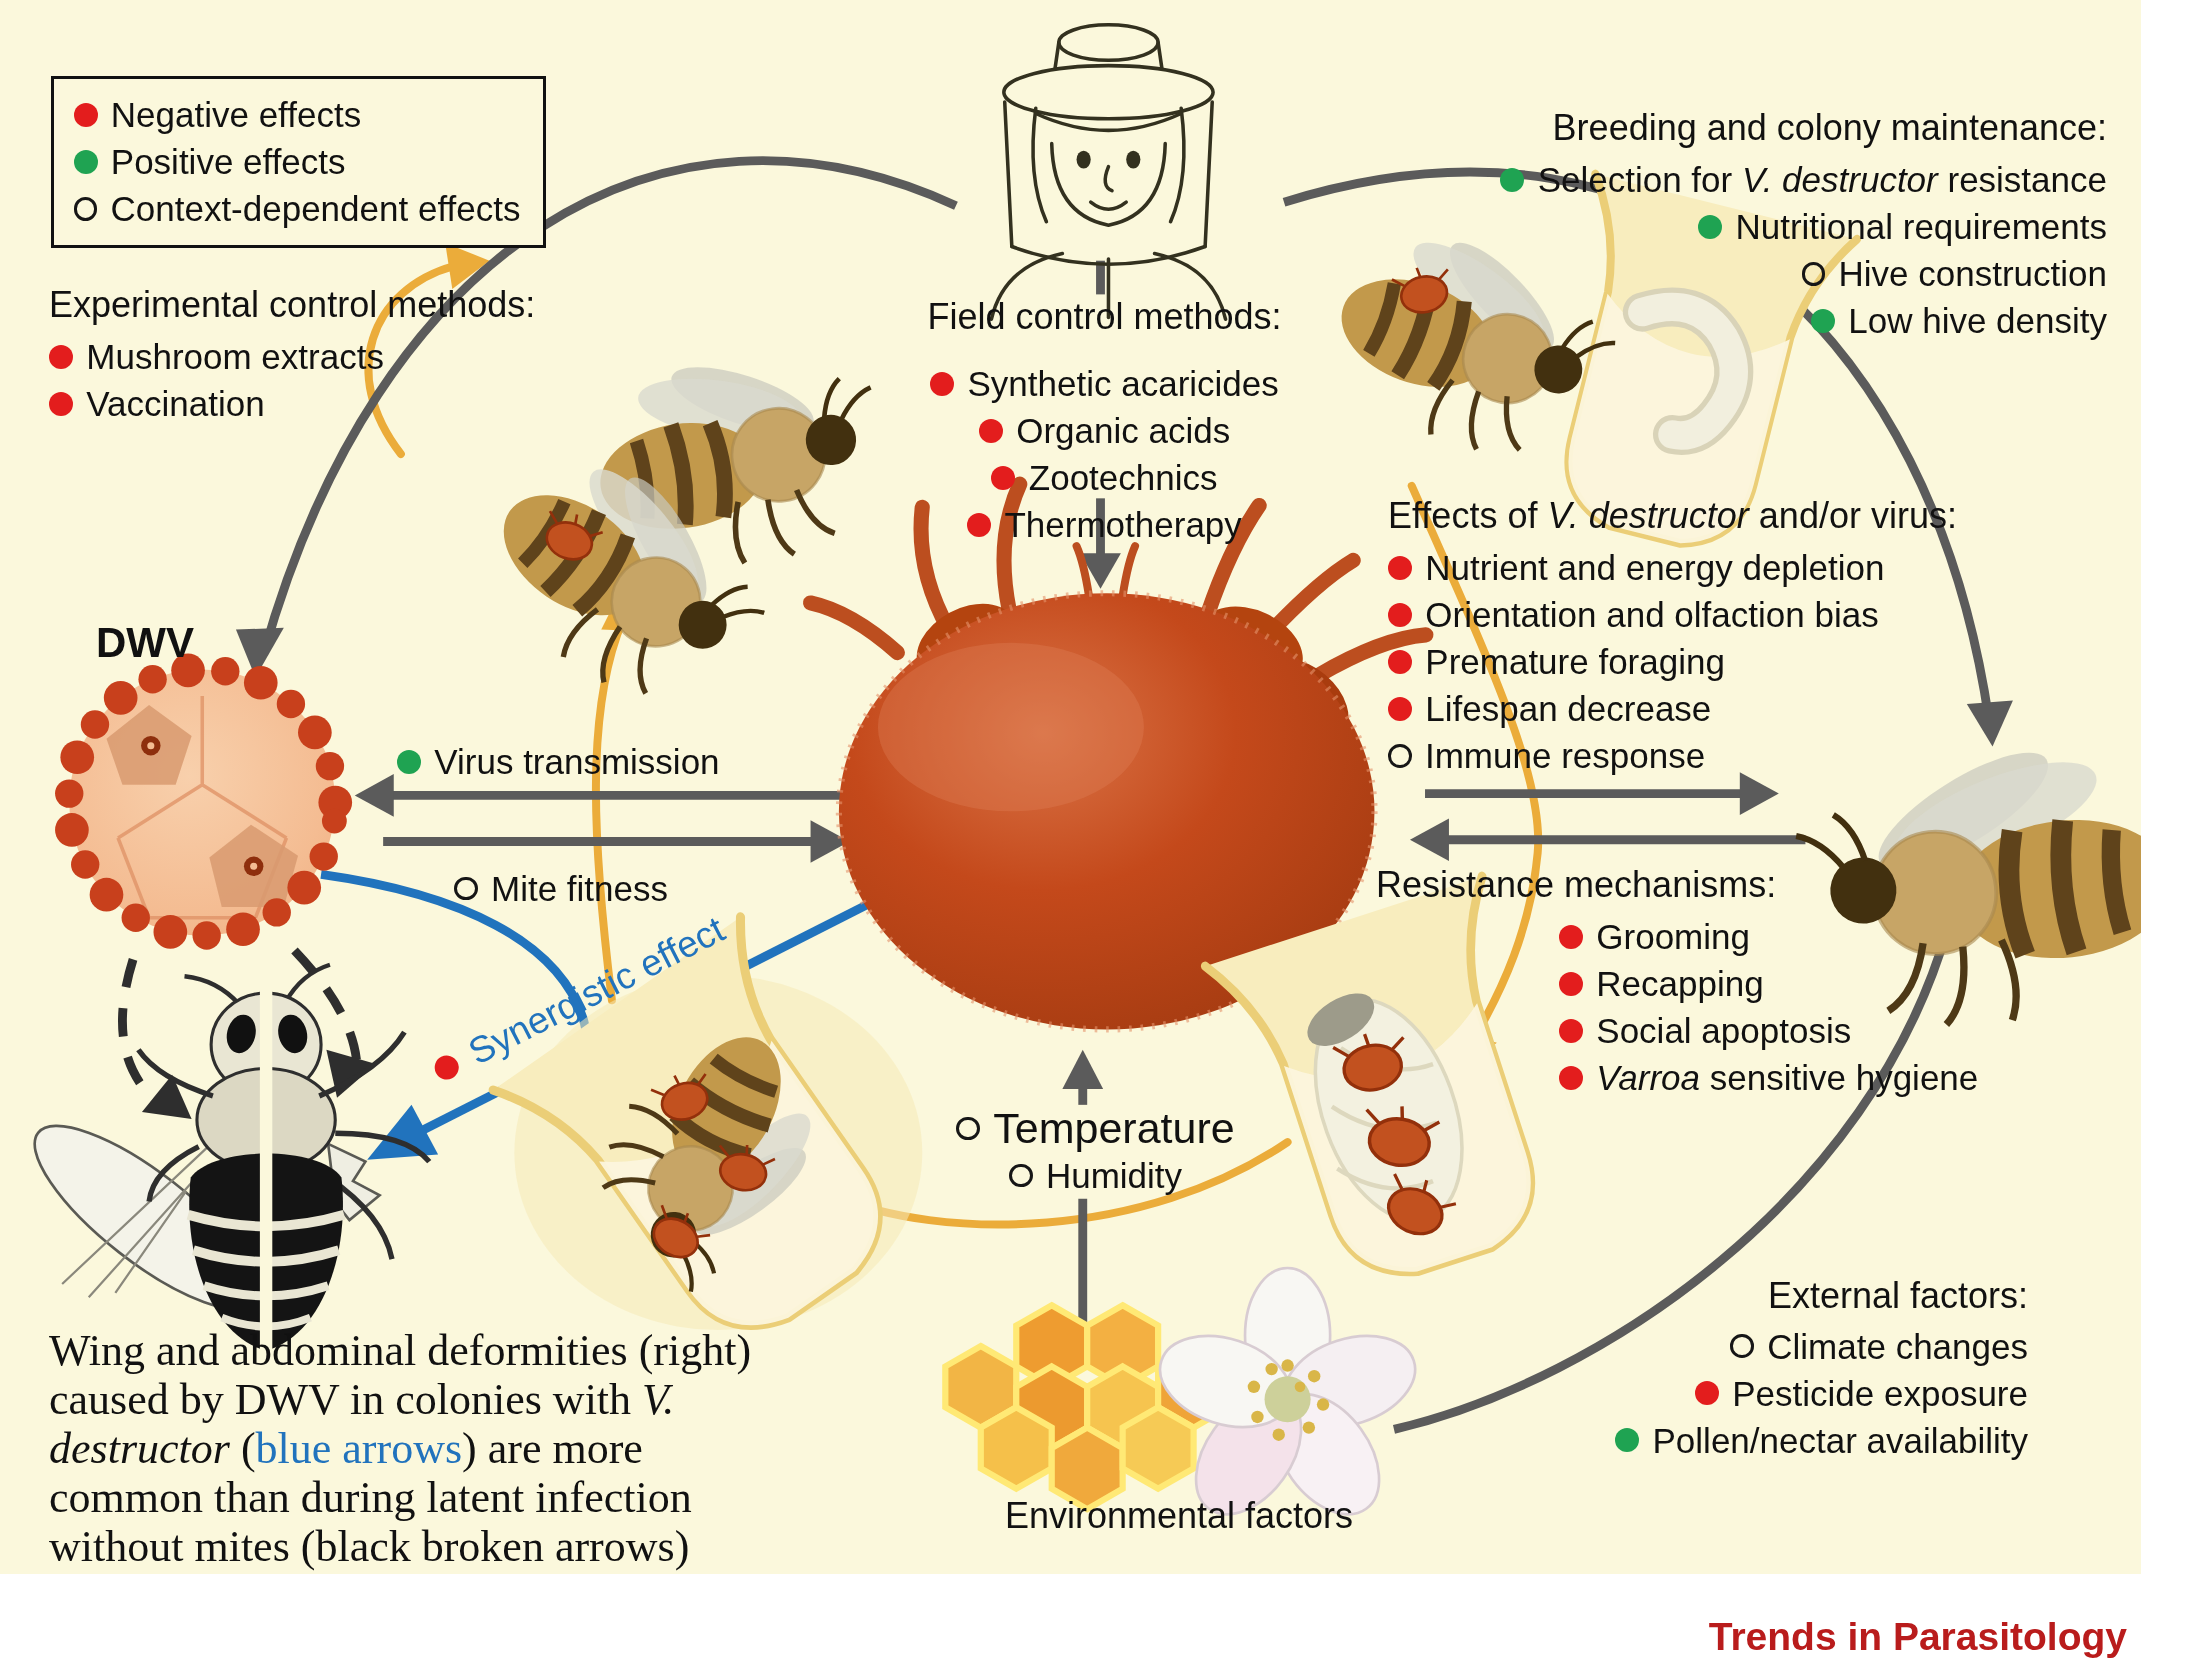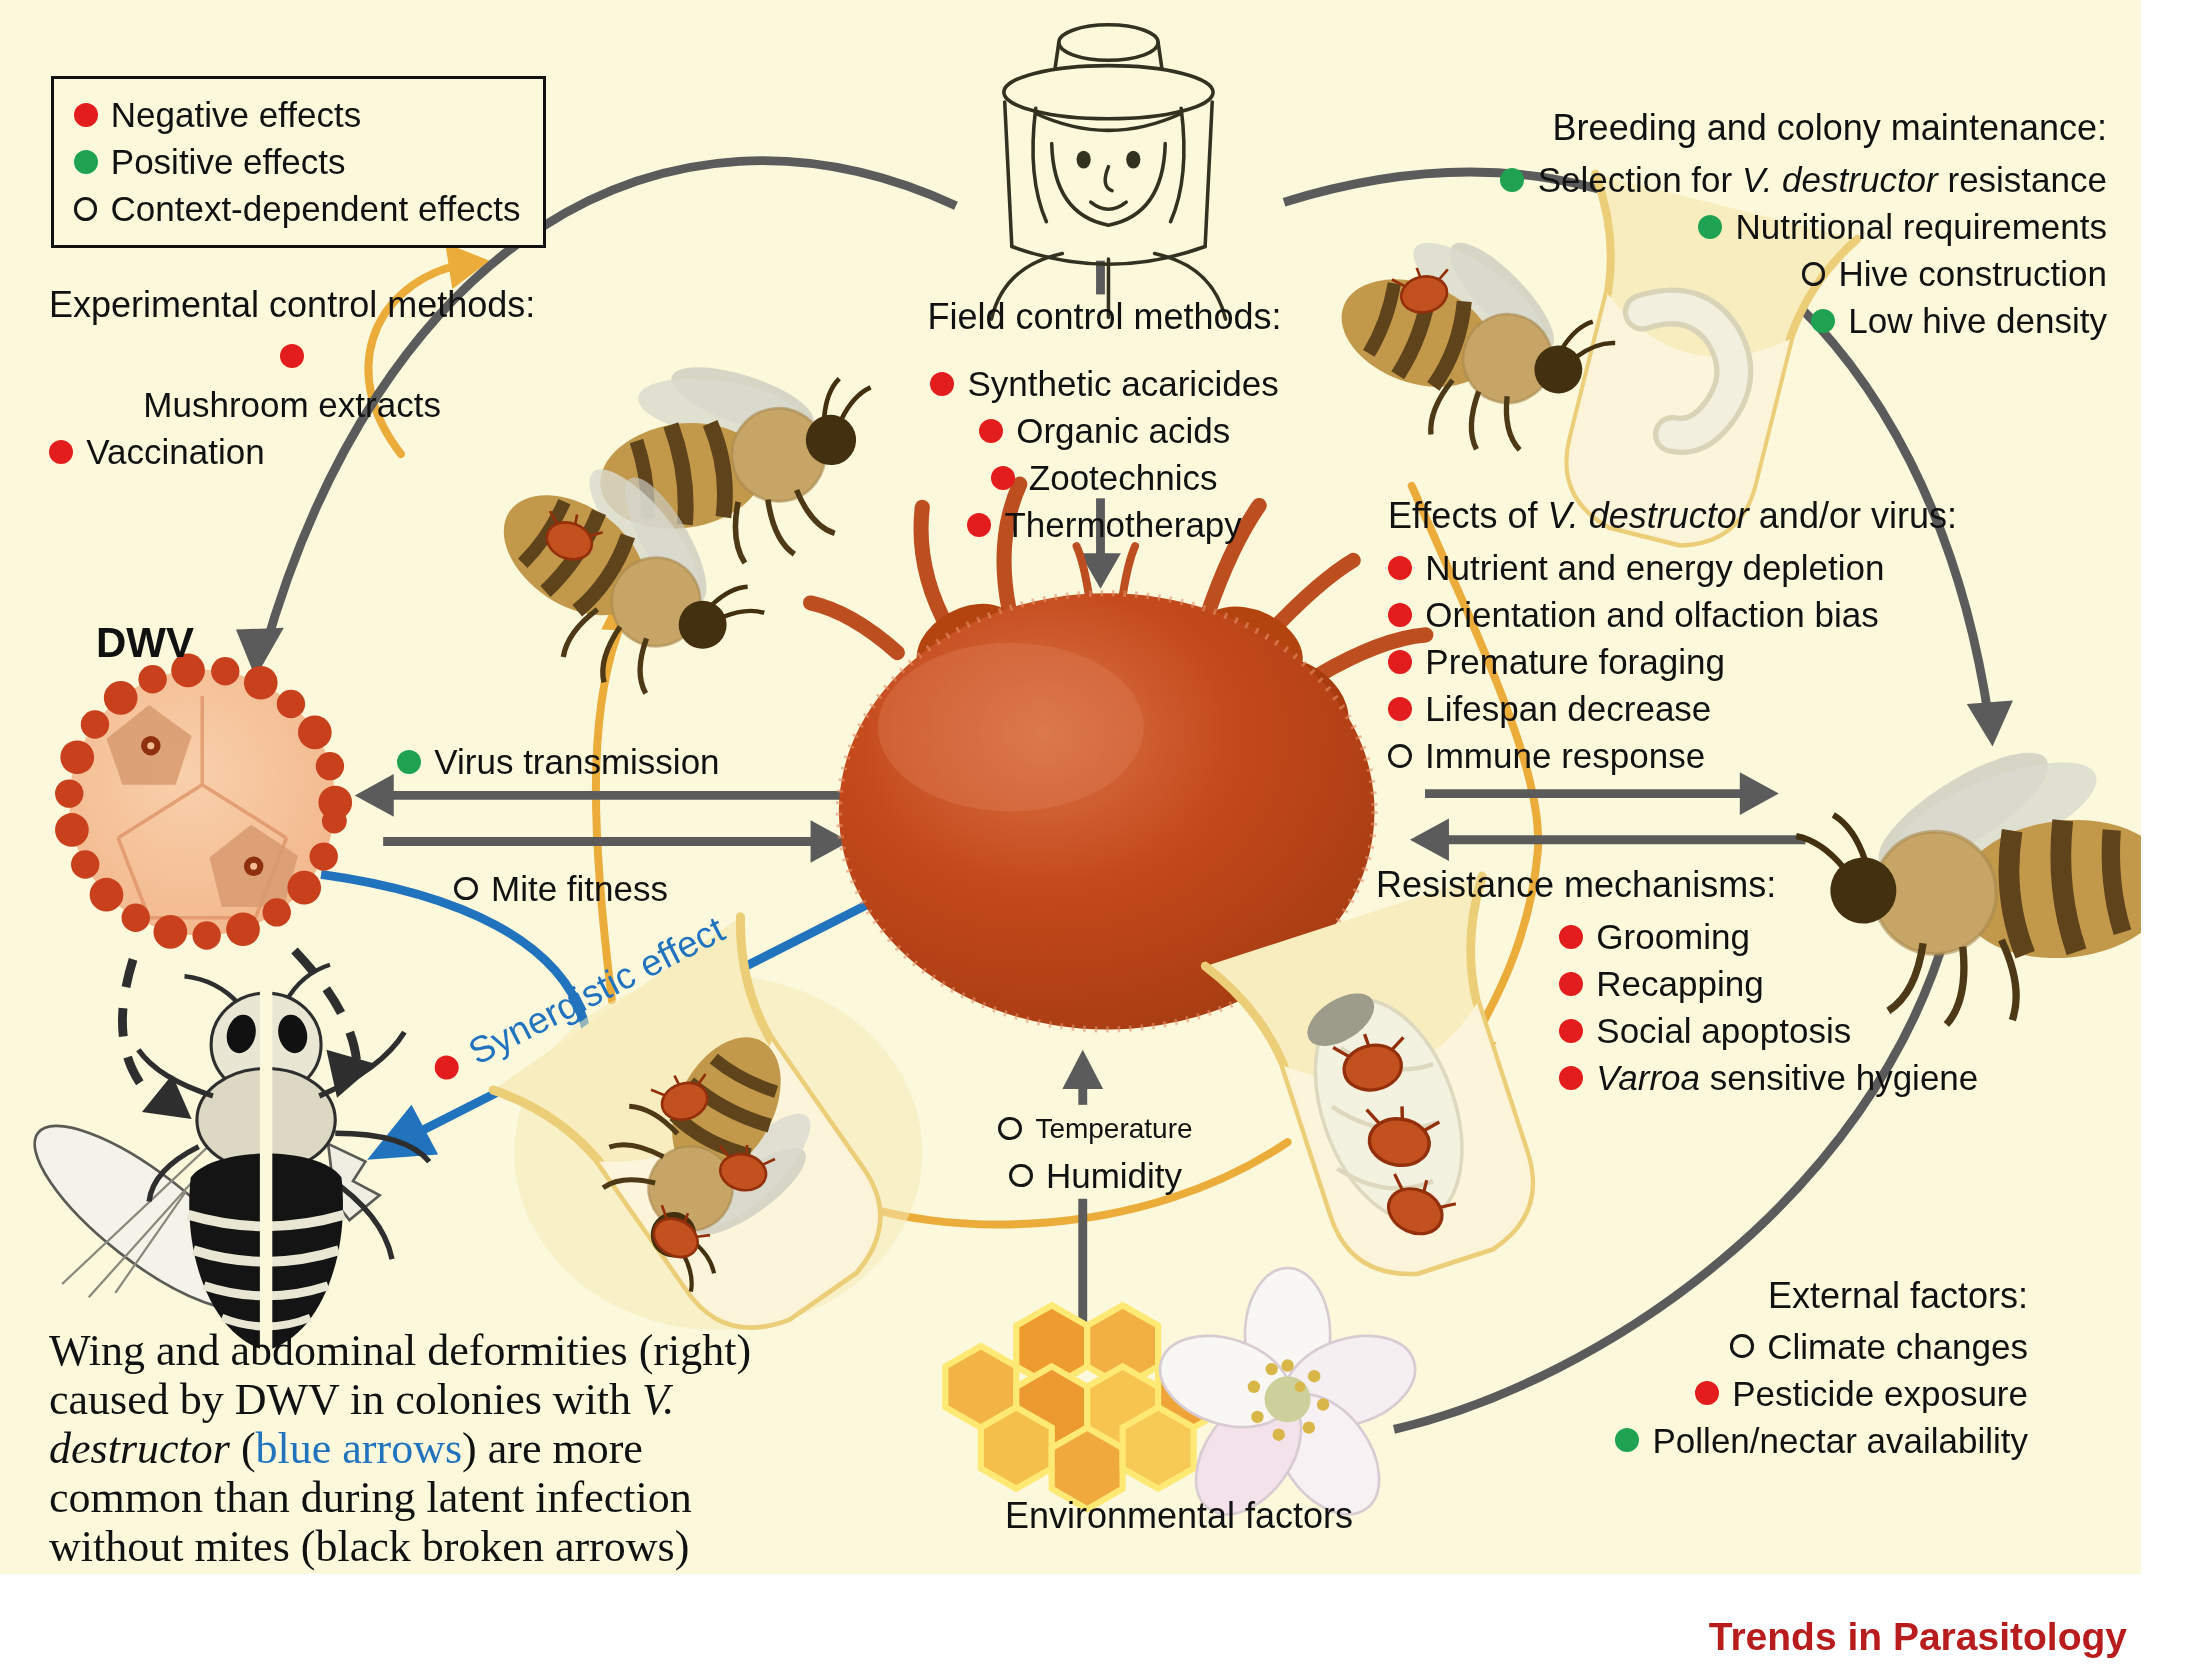--- a/index.html
+++ b/index.html
@@ -300,21 +300,21 @@
       <span>Positive effects</span>
     </div>
     <div class="row">
       <span class="dot m-open"></span>
       <span>Context-dependent effects</span>
     </div>
   </div>
 
   <div class="abs col" style="left:49px;top:282px;">
     <div class="h">Experimental control methods:</div>
-    <div class="row" style="margin-top:16px;flex-direction:column;">
+    <div class="row" style="margin-top:5px;">
       <span class="dot m-red"></span>
       <span>Mushroom extracts</span>
     </div>
     <div class="row">
       <span class="dot m-red"></span>
       <span>Vaccination</span>
     </div>
   </div>
 
   <div class="abs col ct" style="left:825px;top:294px;width:559px;">
@@ -429,21 +429,21 @@
   </div>
 
   <div class="abs" style="left:436px;top:1052px;">
     <div id="syn">
       <span class="dot m-red"></span>
       <span>Synergistic effect</span>
     </div>
   </div>
 
   <div class="abs col ct" style="left:918px;top:1105px;width:355px;font-size:35px;">
-    <div class="row c" style="font-size:28px;">
+    <div class="row c" style="font-size:43px;">
       <span class="dot m-open"></span>
       <span>Temperature</span>
     </div>
     <div class="row c" style="font-size:35px;">
       <span class="dot m-open"></span>
       <span>Humidity</span>
     </div>
   </div>
 
   <div class="abs" style="left:975px;top:1495px;width:408px;text-align:center;font-size:36px;">

